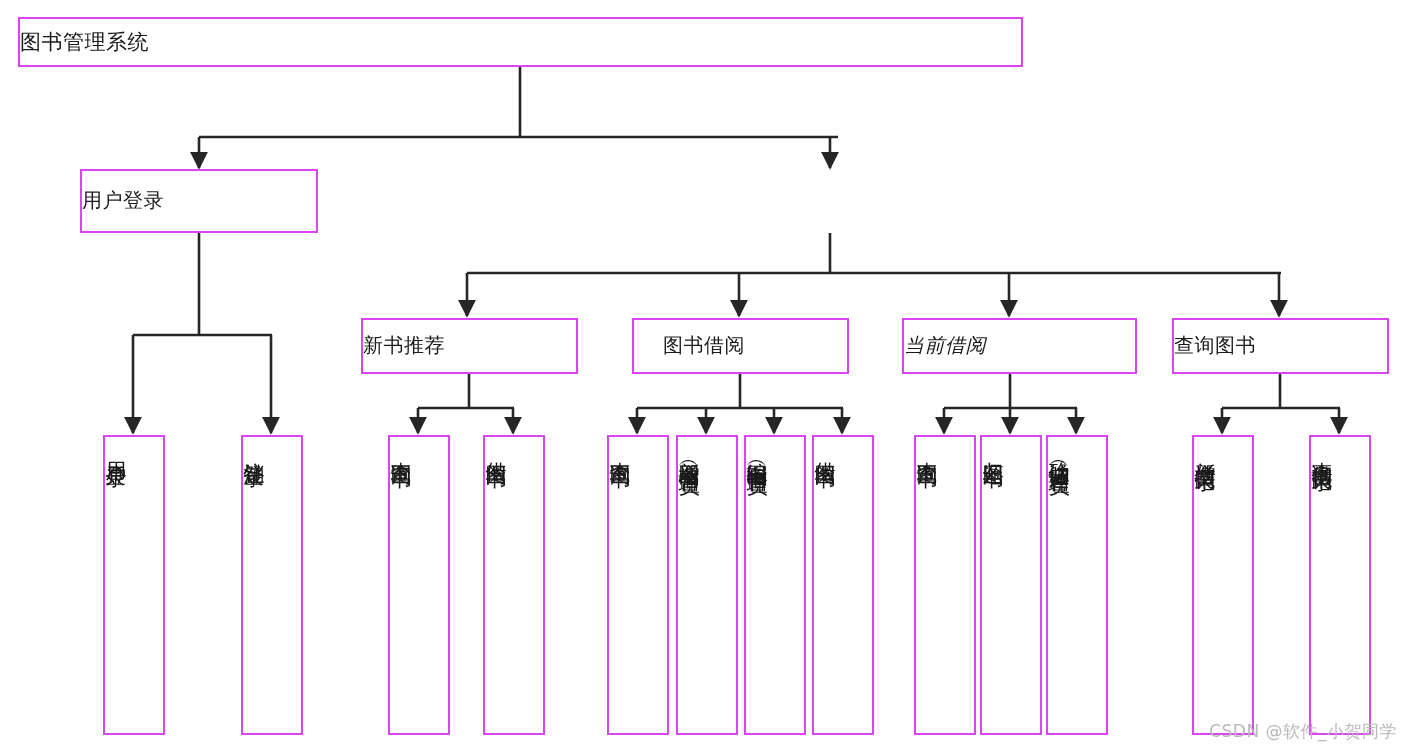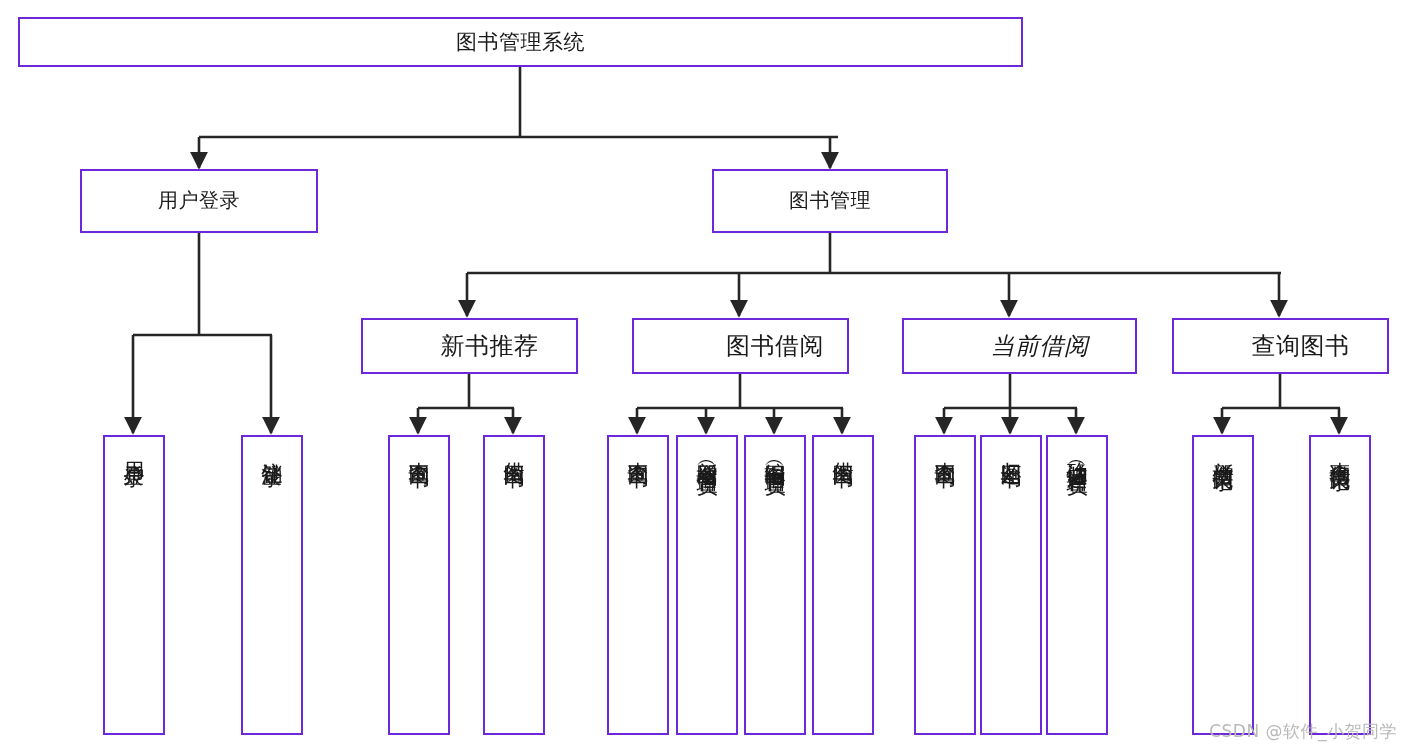--- a/index.html
+++ b/index.html
@@ -23,43 +23,41 @@
   svg.diagram-canvas {
     position: absolute;
     top: 0;
     left: 0;
     width: 1405px;
     height: 747px;
   }
   .node-box {
     position: absolute;
     box-sizing: border-box;
-    border: 2px solid #6d28d9;
+    border: 2px solid #d946ef;
     background: #ffffff;
     display: flex;
     align-items: center;
-    justify-content: center;
     color: #1a1a1a;
   }
   .node-label {
     font-family: "DejaVu Sans", "Liberation Sans", sans-serif;
     line-height: 1.18;
     text-align: center;
     letter-spacing: 0.5px;
     white-space: nowrap;
   }
   .node-root .node-label {
     font-size: 21px;
   }
   .node-l1 .node-label {
     font-size: 20px;
   }
   .node-l2 .node-label {
-    font-size: 24px;
-    margin-left: 40px;
+    font-size: 20px;
   }
   .node-leaf {
     align-items: flex-start;
     padding-top: 8px;
   }
   .node-leaf .node-label {
     writing-mode: vertical-rl;
     text-orientation: upright;
     font-size: 21px;
     letter-spacing: 2px;
@@ -134,23 +132,20 @@
     </g>
   </svg>
 
   <div class="node-box node-root" style="left:18px; top:17px; width:1005px; height:50px;">
     <span class="node-label">图书管理系统</span>
   </div>
 
   <div class="node-box node-l1" style="left:80px; top:169px; width:238px; height:64px;">
     <span class="node-label">用户登录</span>
   </div>
-  <div class="node-box node-l1" style="left:712px; top:169px; width:236px; height:64px;">
-    <span class="node-label">图书管理</span>
-  </div>
 
   <div class="node-box node-l2" style="left:361px; top:318px; width:217px; height:56px;">
     <span class="node-label">新书推荐</span>
   </div>
   <div class="node-box node-l2" style="left:632px; top:318px; width:217px; height:56px;padding-left:29px;">
     <span class="node-label">图书借阅</span>
   </div>
   <div class="node-box node-l2" style="left:902px; top:318px; width:235px; height:56px;font-style:italic;">
     <span class="node-label">当前借阅</span>
   </div>

